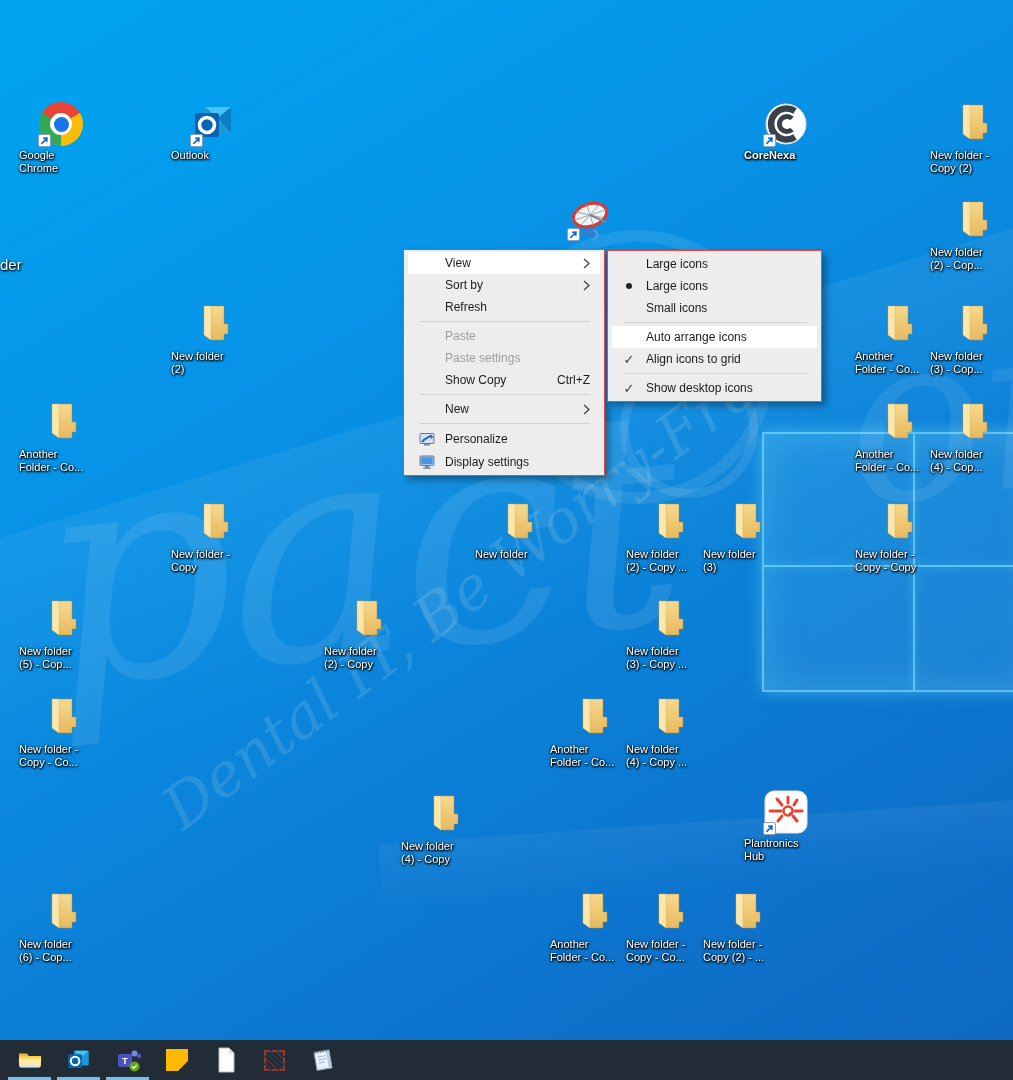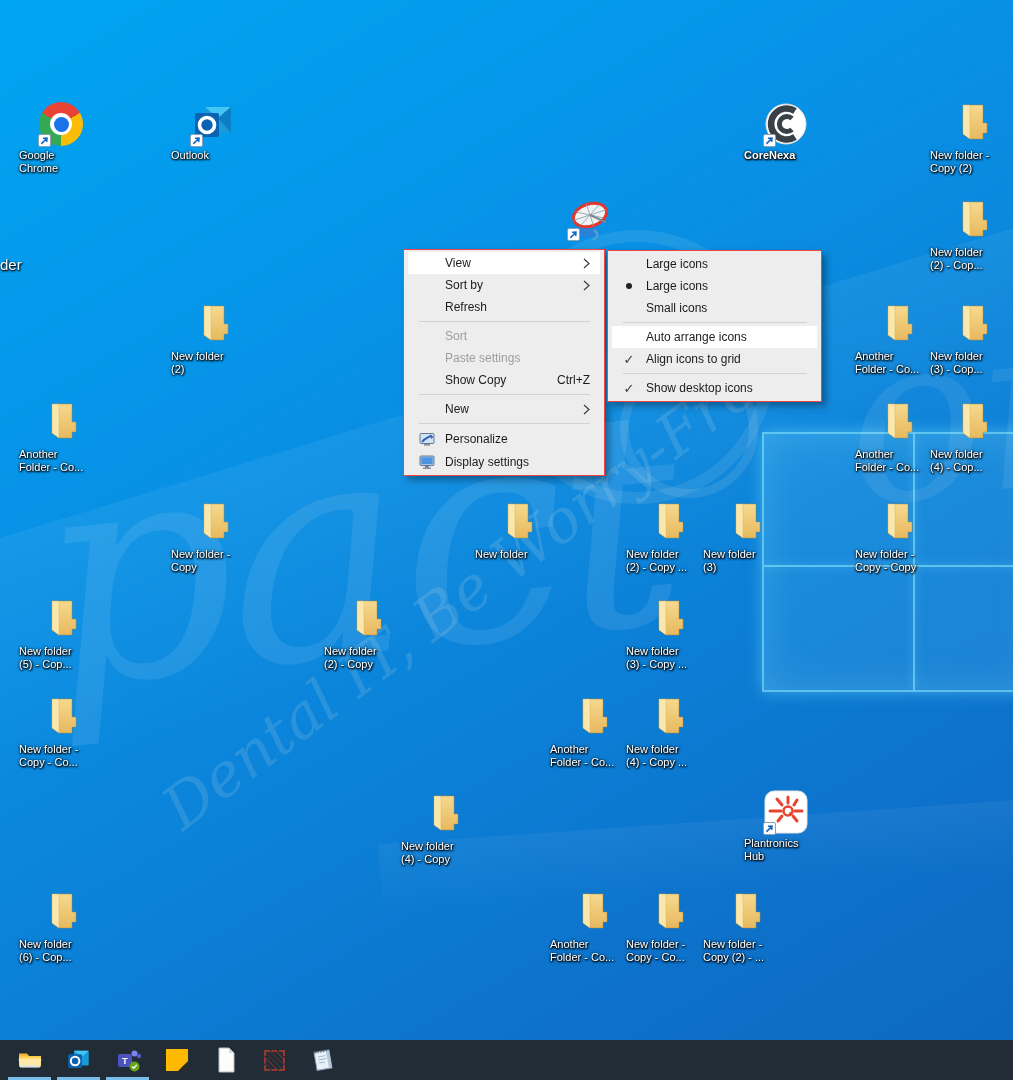--- a/index.html
+++ b/index.html
@@ -420,21 +420,21 @@
         </svg>
       </span>
     </div>
     <div class="menu-row">
       <span class="menu-left"></span>
       <span class="menu-label">Refresh</span>
     </div>
     <div class="menu-sep"></div>
     <div class="menu-row disabled">
       <span class="menu-left"></span>
-      <span class="menu-label">Sort</span>
+      <span class="menu-label">Paste</span>
     </div>
     <div class="menu-row disabled">
       <span class="menu-left"></span>
       <span class="menu-label">Paste settings</span>
     </div>
     <div class="menu-row">
       <span class="menu-left"></span>
       <span class="menu-label">Show Copy</span>
       <span class="menu-accel">Ctrl+Z</span>
     </div>

